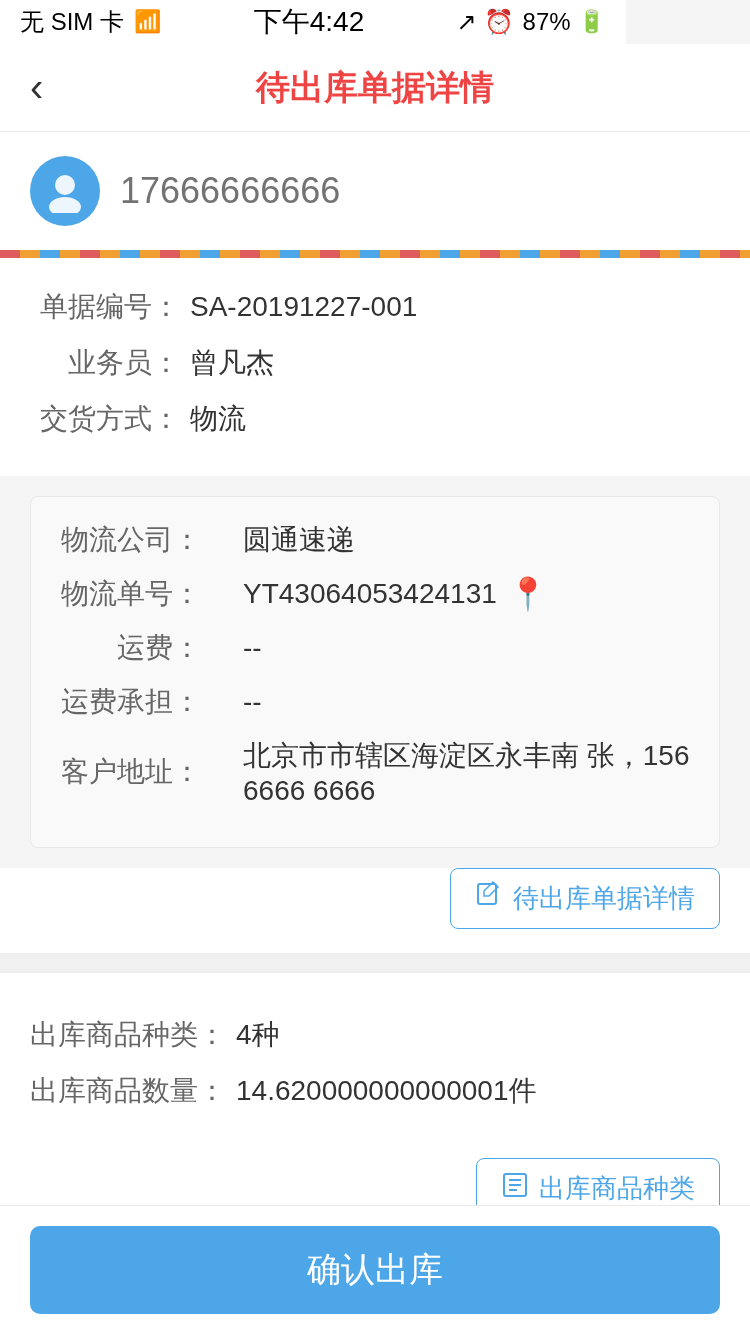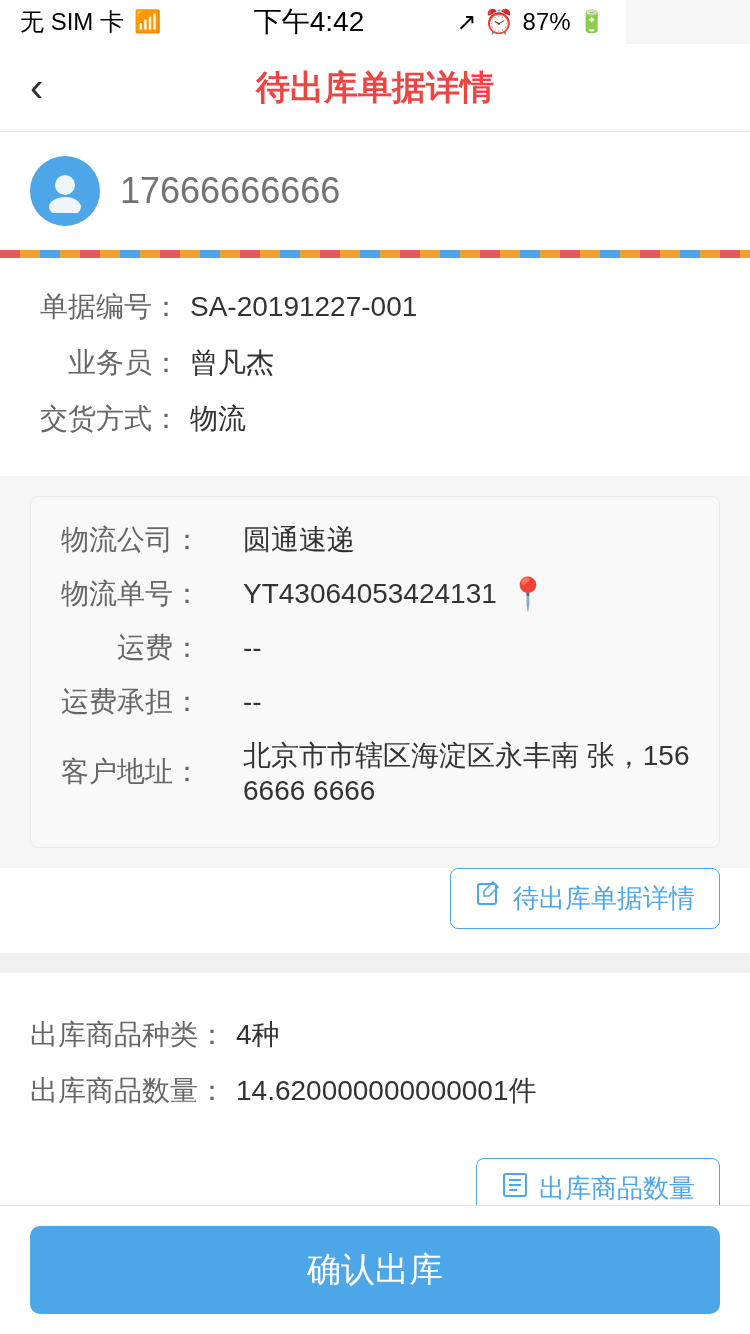--- a/index.html
+++ b/index.html
@@ -327,21 +327,21 @@
   <div class="detail-btn-row">
     <button class="detail-btn">
       <span>
         <svg width="28" height="28" viewBox="0 0 28 28" fill="none">
           <rect x="3" y="3" width="22" height="22" rx="2" stroke="#4da6e8" stroke-width="2" fill="none"></rect>
           <line x1="8" y1="9" x2="20" y2="9" stroke="#4da6e8" stroke-width="2"></line>
           <line x1="8" y1="14" x2="20" y2="14" stroke="#4da6e8" stroke-width="2"></line>
           <line x1="8" y1="19" x2="16" y2="19" stroke="#4da6e8" stroke-width="2"></line>
         </svg>
       </span>
-      <span>出库商品数量</span>
+      <span>出库商品种类</span>
     </button>
   </div>
 
   <div class="empty-area"></div>
 </div>
 
 <div class="bottom-btn-area">
   <button class="confirm-btn">
     <span>确认出库</span>
   </button>

